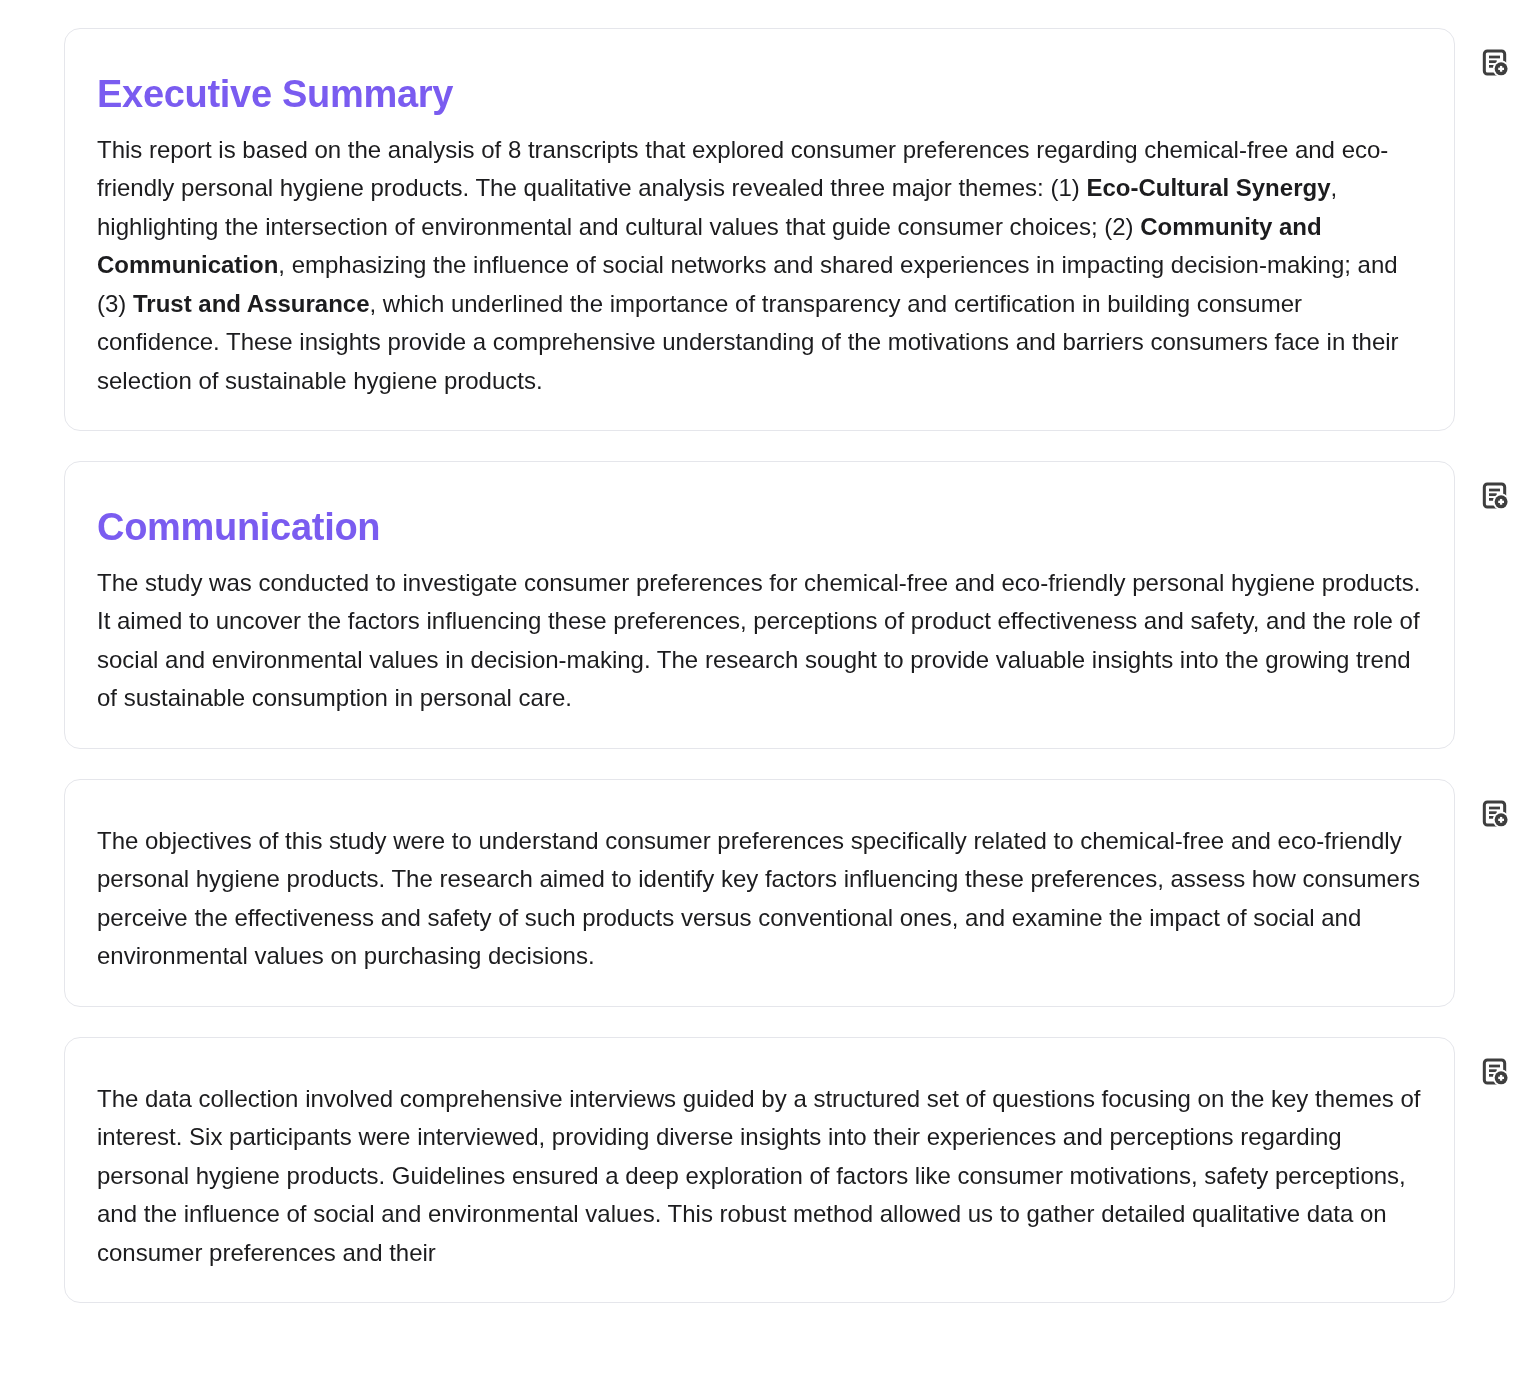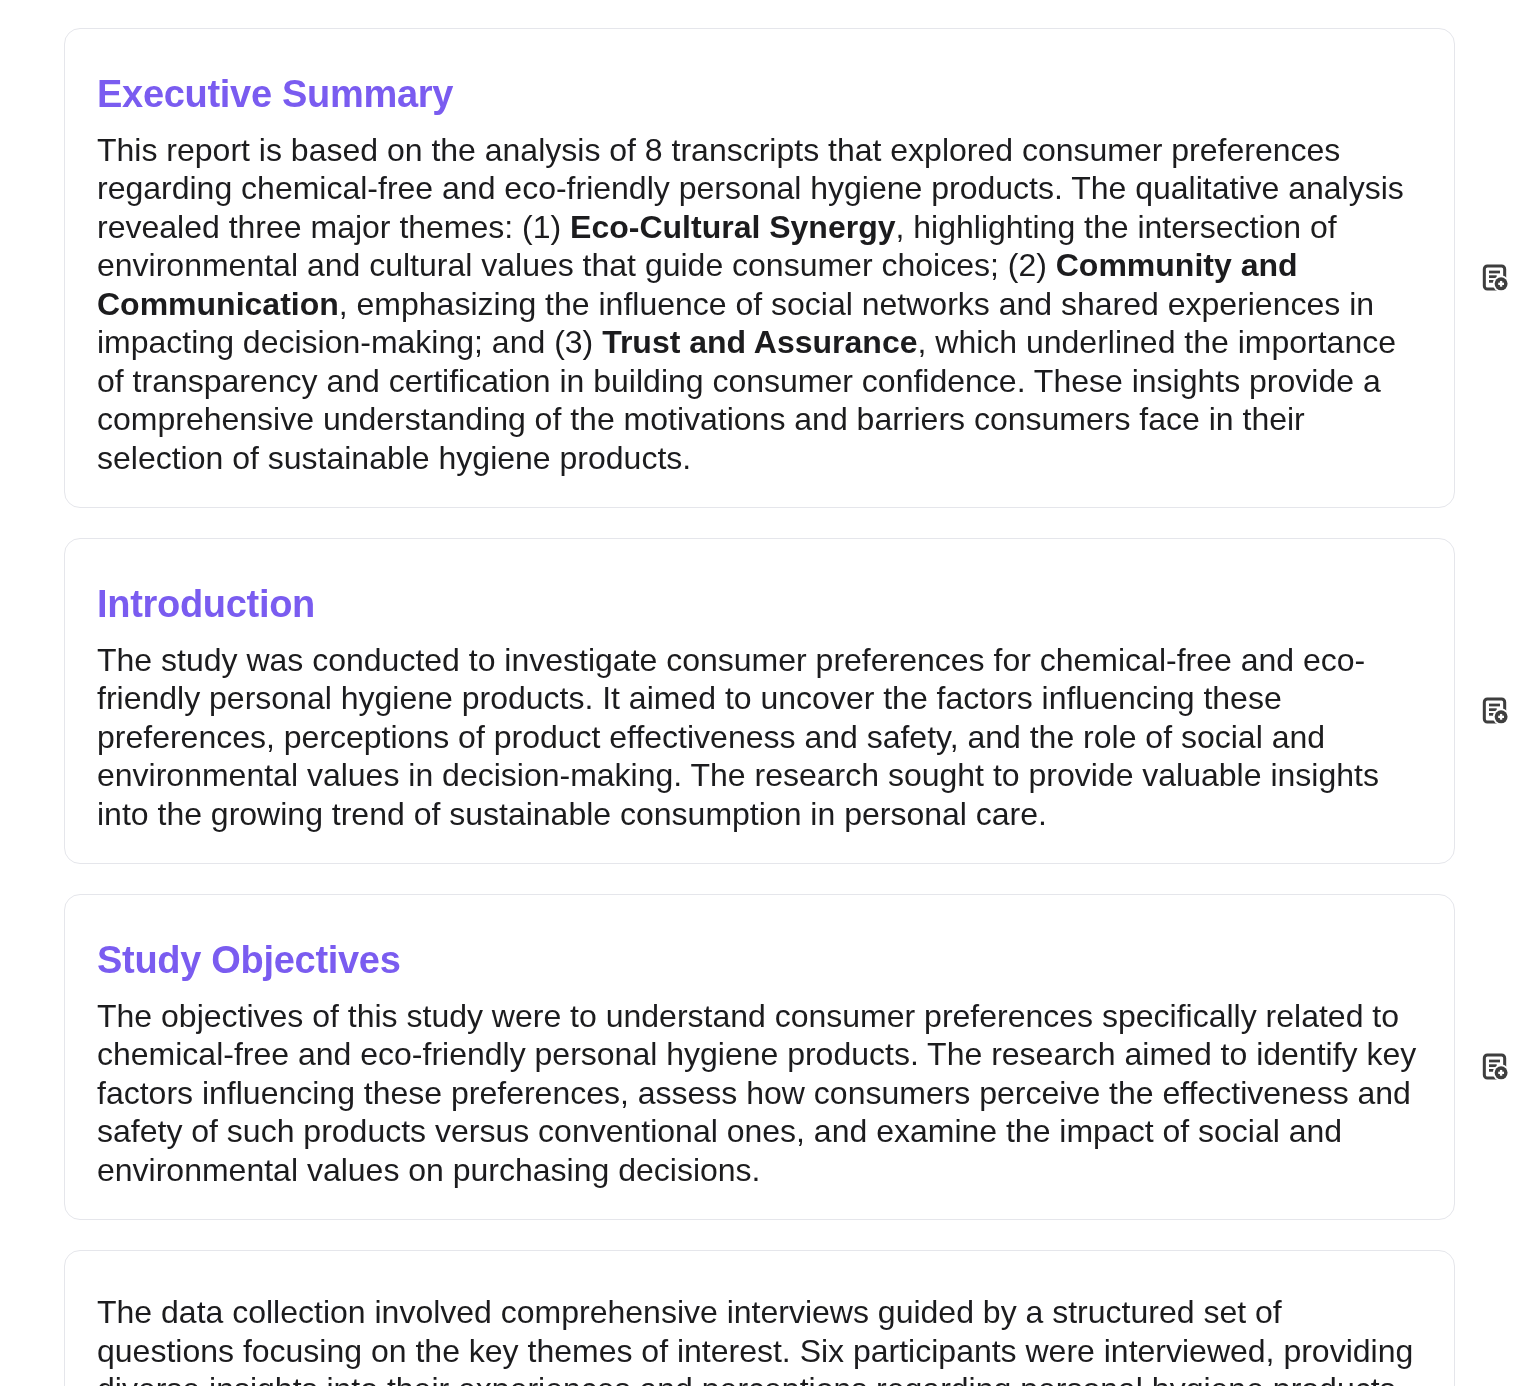--- a/index.html
+++ b/index.html
@@ -14,41 +14,41 @@
   html,body{
     width:1536px;height:1386px;overflow:hidden;
     background:var(--page-bg);
     font-family:"Liberation Sans","DejaVu Sans",sans-serif;
   }
   .page{
     padding:28px 24px 0 64px;
   }
   .row{
     display:flex;
-    align-items:center;
+    align-items:flex-start;
     margin-bottom:30px;
   }
   .card{
     width:1391px;
     flex:0 0 1391px;
     background:var(--card-bg);
     border:1px solid var(--border);
     border-radius:16px;
     padding:42px 32px 30px 32px;
   }
   .card h2{
     font-size:38px;
     font-weight:700;
     letter-spacing:-0.3px;
     color:var(--accent);
     margin:0 0 12px 0;
     line-height:1.25;
   }
   .card p{
-    font-size:32px;
+    font-size:24px;
     line-height:38.5px;
     color:var(--text);
     margin:0;
   }
   .card p strong{font-weight:700;}
   .rail{
     flex:0 0 auto;
     padding-left:23px;
     padding-top:18px;
   }
@@ -81,42 +81,41 @@
           <circle cx="16.8" cy="16.6" r="4.7" fill="#3E3E3E"></circle>
           <line x1="16.8" y1="14.5" x2="16.8" y2="18.7" stroke="#FFFFFF" stroke-width="1.7"></line>
           <line x1="14.7" y1="16.6" x2="18.9" y2="16.6" stroke="#FFFFFF" stroke-width="1.7"></line>
         </svg>
       </button>
     </div>
   </section>
 
   <section class="row">
     <div class="card">
-      <h2>Introduction</h2>
+      <h2>Communication</h2>
       <p>The study was conducted to investigate consumer preferences for chemical-free and eco-friendly personal hygiene products. It aimed to uncover the factors influencing these preferences, perceptions of product effectiveness and safety, and the role of social and environmental values in decision-making. The research sought to provide valuable insights into the growing trend of sustainable consumption in personal care.</p>
     </div>
     <div class="rail">
       <button class="icon-btn">
         <svg viewBox="0 0 24 24">
           <rect x="4.6" y="3.6" width="14.8" height="16.8" rx="2.2" fill="none" stroke="#3E3E3E" stroke-width="2.2"></rect>
           <line x1="8" y1="8" x2="16" y2="8" stroke="#3E3E3E" stroke-width="2"></line>
           <line x1="8" y1="11.4" x2="13.6" y2="11.4" stroke="#3E3E3E" stroke-width="2"></line>
           <line x1="8" y1="14.8" x2="11.6" y2="14.8" stroke="#3E3E3E" stroke-width="2"></line>
           <circle cx="16.8" cy="16.6" r="6" fill="#FFFFFF"></circle>
           <circle cx="16.8" cy="16.6" r="4.7" fill="#3E3E3E"></circle>
           <line x1="16.8" y1="14.5" x2="16.8" y2="18.7" stroke="#FFFFFF" stroke-width="1.7"></line>
           <line x1="14.7" y1="16.6" x2="18.9" y2="16.6" stroke="#FFFFFF" stroke-width="1.7"></line>
         </svg>
       </button>
     </div>
   </section>
 
   <section class="row">
     <div class="card">
-      <h2>Study Objectives</h2>
       <p>The objectives of this study were to understand consumer preferences specifically related to chemical-free and eco-friendly personal hygiene products. The research aimed to identify key factors influencing these preferences, assess how consumers perceive the effectiveness and safety of such products versus conventional ones, and examine the impact of social and environmental values on purchasing decisions.</p>
     </div>
     <div class="rail">
       <button class="icon-btn">
         <svg viewBox="0 0 24 24">
           <rect x="4.6" y="3.6" width="14.8" height="16.8" rx="2.2" fill="none" stroke="#3E3E3E" stroke-width="2.2"></rect>
           <line x1="8" y1="8" x2="16" y2="8" stroke="#3E3E3E" stroke-width="2"></line>
           <line x1="8" y1="11.4" x2="13.6" y2="11.4" stroke="#3E3E3E" stroke-width="2"></line>
           <line x1="8" y1="14.8" x2="11.6" y2="14.8" stroke="#3E3E3E" stroke-width="2"></line>
           <circle cx="16.8" cy="16.6" r="6" fill="#FFFFFF"></circle>

